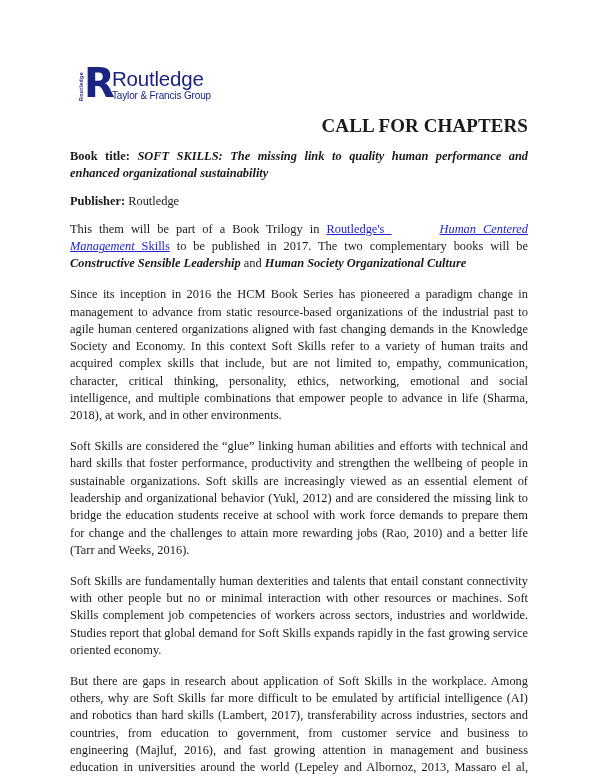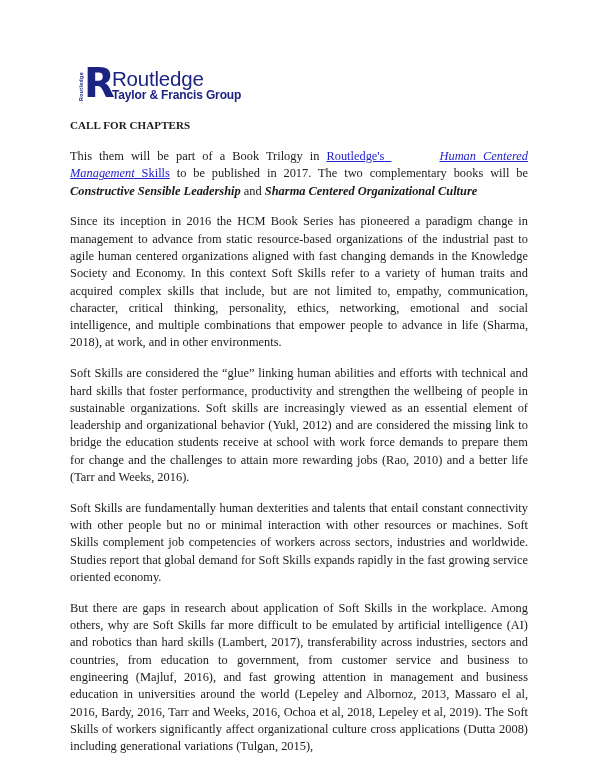--- a/index.html
+++ b/index.html
@@ -72,39 +72,39 @@
   .logo-name {
     font-family: "Liberation Sans", sans-serif;
     font-size: 20.5px;
     line-height: 21px;
     color: #1b2383;
     letter-spacing: -0.2px;
     font-weight: 400;
   }
   .logo-tagline {
     font-family: "Liberation Sans", sans-serif;
-    font-size: 12px;
+    font-size: 10px;
     line-height: 11px;
     color: #1b2383;
     letter-spacing: -0.15px;
     margin-top: 1px;
-    font-weight: 700;
+    font-weight: 400;
   }
 
   
   .content {
     position: absolute;
     left: 70px;
     top: 117px;
     width: 458px;
   }
   .doc-title {
-    font-size: 11px;
+    font-size: 19px;
     font-weight: bold;
-    text-align: left;
+    text-align: right;
     letter-spacing: 0.1px;
     margin: 0 0 14px 0;
     line-height: 17px;
   }
   p.para {
     margin: 0 0 13.5px 0;
     font-size: 12.4px;
     line-height: 17.3px;
     text-align: justify;
     text-justify: inter-word;
@@ -135,24 +135,32 @@
     <div class="logo-text">
       <div class="logo-name">Routledge</div>
       <div class="logo-tagline">Taylor &amp; Francis Group</div>
     </div>
   </div>
 
   <div class="content">
 
     <h1 class="doc-title">CALL FOR CHAPTERS</h1>
 
+    <p class="para tight">
+      <span class="b">Book title:</span>
+      <span class="bi">SOFT SKILLS: The missing link to quality human performance and enhanced organizational sustainability</span>
+    </p>
 
+    <p class="para tight">
+      <span class="b">Publisher:</span>
+      <span>Routledge</span>
+    </p>
 
     <p class="para">
-      <span>This them will be part of a Book Trilogy in </span><a class="link" href="#"><span>Routledge's </span><span class="i">Human Centered Management</span><span> Skills</span></a><span> to be published in 2017. The two complementary books will be </span><span class="bi">Constructive Sensible Leadership</span><span> and </span><span class="bi">Sharma Centered Organizational Culture</span>
+      <span>This them will be part of a Book Trilogy in </span><a class="link" href="#"><span>Routledge's </span><span class="i">Human Centered Management</span><span> Skills</span></a><span> to be published in 2017. The two complementary books will be </span><span class="bi">Constructive Sensible Leadership</span><span> and </span><span class="bi">Human Society Organizational Culture</span>
     </p>
 
     <p class="para">Since its inception in 2016 the HCM Book Series has pioneered a paradigm change in management to advance from static resource-based organizations of the industrial past to agile human centered organizations aligned with fast changing demands in the Knowledge Society and Economy. In this context Soft Skills refer to a variety of human traits and acquired complex skills that include, but are not limited to, empathy, communication, character, critical thinking, personality, ethics, networking, emotional and social intelligence, and multiple combinations that empower people to advance in life (Sharma, 2018), at work, and in other environments.</p>
     <p class="para">Soft Skills are considered the “glue” linking human abilities and efforts with technical and hard skills that foster performance, productivity and strengthen the wellbeing of people in sustainable organizations. Soft skills are increasingly viewed as an essential element of leadership and organizational behavior (Yukl, 2012) and are considered the missing link to bridge the education students receive at school with work force demands to prepare them for change and the challenges to attain more rewarding jobs (Rao, 2010) and a better life (Tarr and Weeks, 2016).</p>
     <p class="para">Soft Skills are fundamentally human dexterities and talents that entail constant connectivity with other people but no or minimal interaction with other resources or machines. Soft Skills complement job competencies of workers across sectors, industries and worldwide. Studies report that global demand for Soft Skills expands rapidly in the fast growing service oriented economy.</p>
     <p class="para">But there are gaps in research about application of Soft Skills in the workplace. Among others, why are Soft Skills far more difficult to be emulated by artificial intelligence (AI) and robotics than hard skills (Lambert, 2017), transferability across industries, sectors and countries, from education to government, from customer service and business to engineering (Majluf, 2016), and fast growing attention in management and business education in universities around the world (Lepeley and Albornoz, 2013, Massaro el al, 2016, Bardy, 2016, Tarr and Weeks, 2016, Ochoa et al, 2018, Lepeley et al, 2019). The Soft Skills of workers significantly affect organizational culture cross applications (Dutta 2008) including generational variations (Tulgan, 2015),</p>
 
   </div>
 </div>
 

